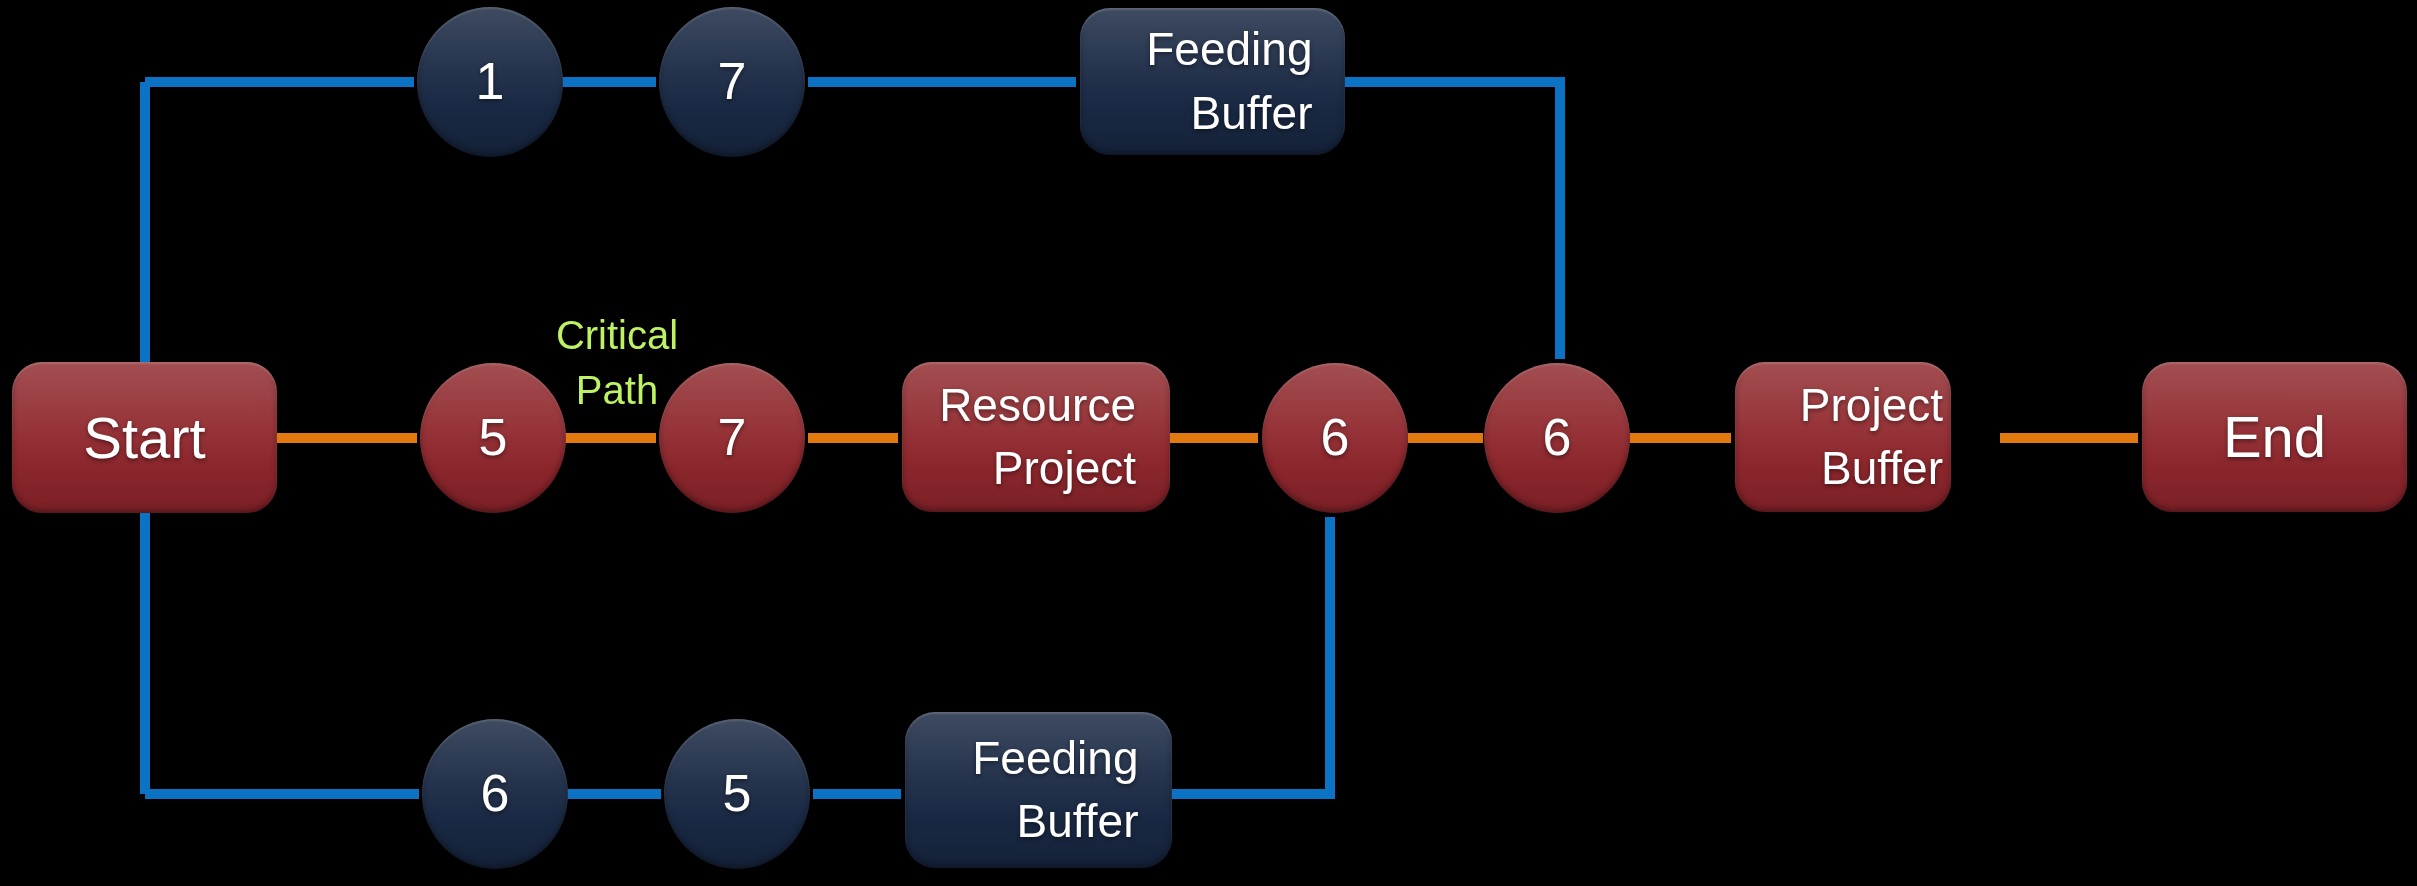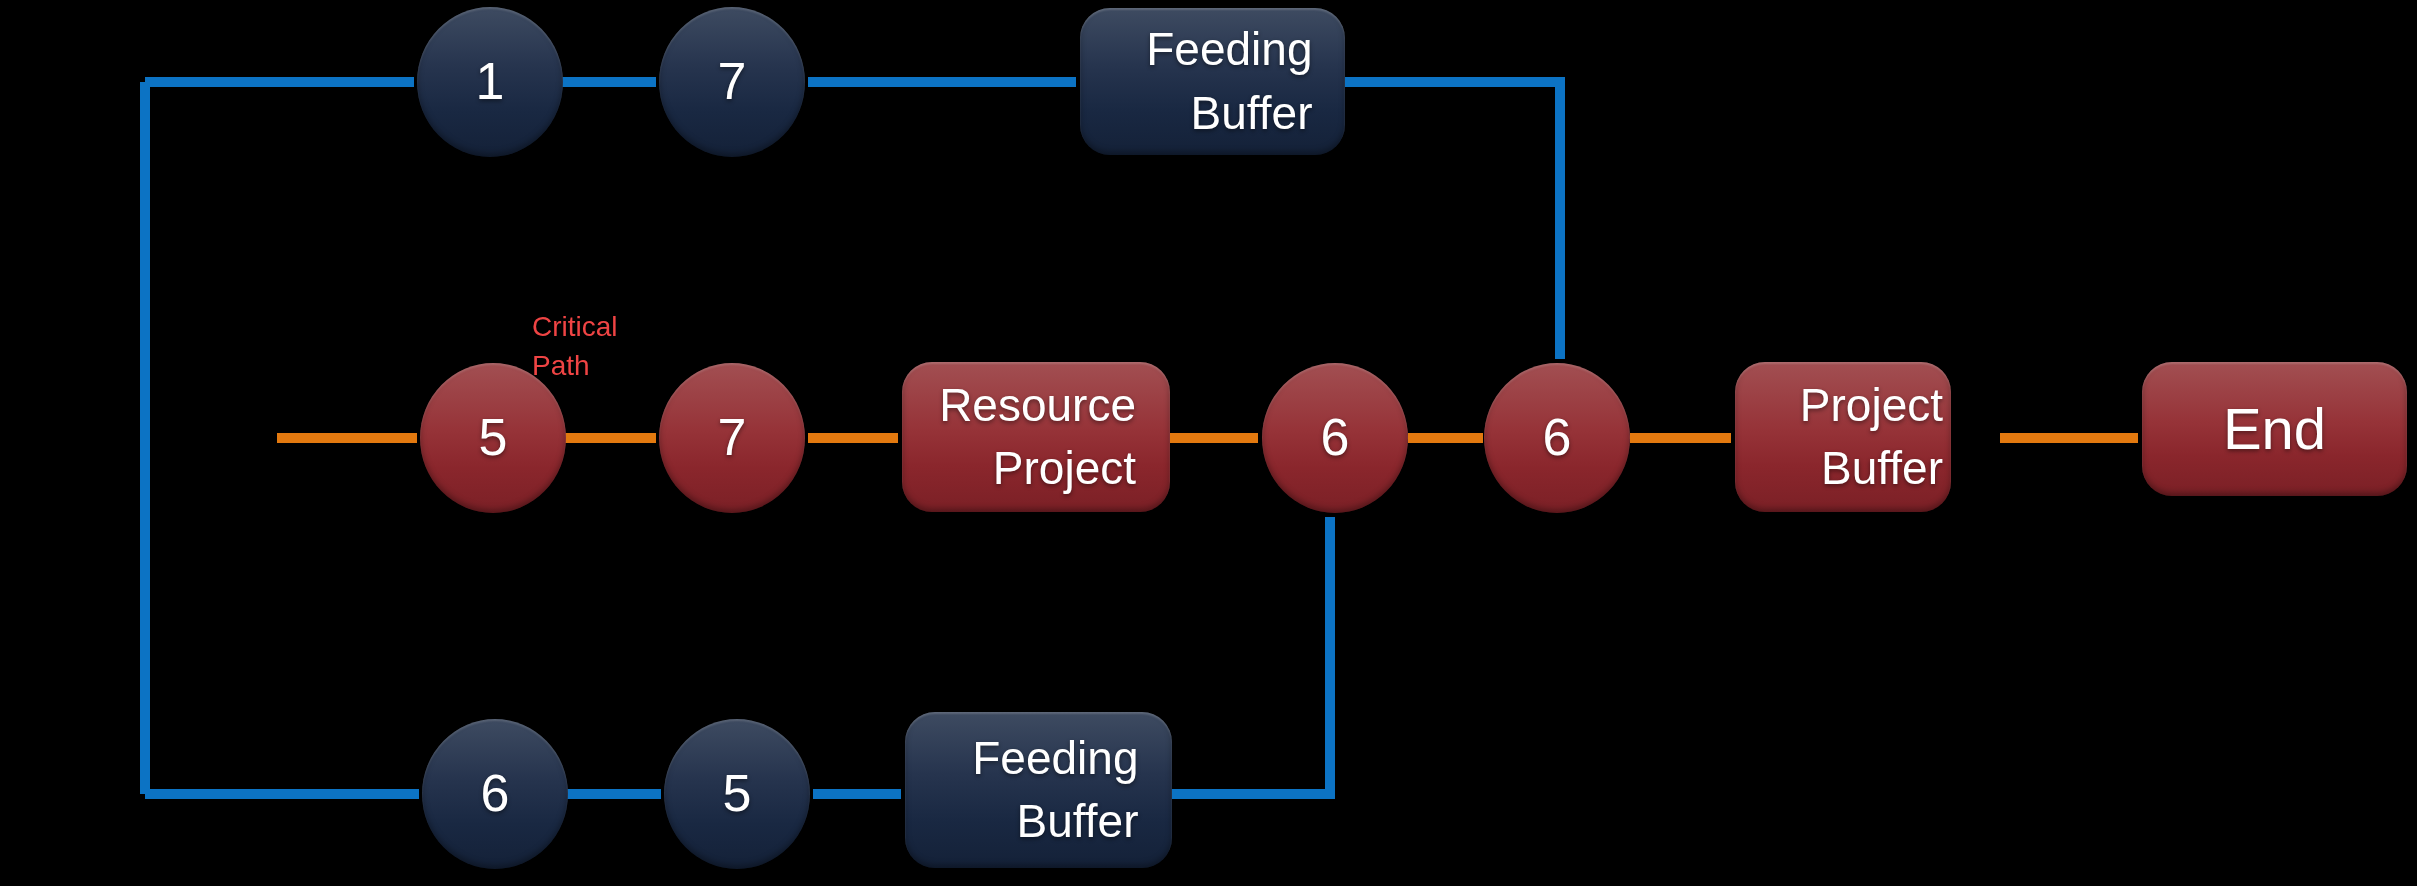--- a/index.html
+++ b/index.html
@@ -62,24 +62,24 @@
     line-height: 1.1;
   }
   .buffer-label {
     font-size: 46px;
     line-height: 1.38;
     width: 200px;
     text-align: right;
   }
   .annotation {
     position: absolute;
-    color: #ef4444;
-    font-size: 28px;
+    color: #bef264;
+    font-size: 40px;
     line-height: 1.38;
-    text-align: left;
+    text-align: center;
     text-shadow: none;
   }
 </style>
 </head>
 <body>
 
 <div class="canvas">
 
   <svg class="connectors" viewBox="0 0 2417 886" xmlns="http://www.w3.org/2000/svg">
     <defs>
@@ -105,22 +105,25 @@
 
     <path class="orange" d="M277,438 L417,438" marker-end="url(#arrowOrange)"></path>
     <path class="orange" d="M565,438 L656,438" marker-end="url(#arrowOrange)"></path>
     <path class="orange" d="M808,438 L898,438" marker-end="url(#arrowOrange)"></path>
     <path class="orange" d="M1170,438 L1258,438" marker-end="url(#arrowOrange)"></path>
     <path class="orange" d="M1408,438 L1483,438" marker-end="url(#arrowOrange)"></path>
     <path class="orange" d="M1630,438 L1731,438" marker-end="url(#arrowOrange)"></path>
     <path class="orange" d="M2000,438 L2138,438" marker-end="url(#arrowOrange)"></path>
   </svg>
 
+  <div class="node rect red milestone-label" style="left:12px; top:362px; width:265px; height:151px;">
+    <span>Start</span>
+  </div>
 
-  <div class="node rect red milestone-label" style="left:2142px; top:362px; width:265px; height:134px;">
+  <div class="node rect red milestone-label" style="left:2142px; top:362px; width:265px; height:150px;">
     <span>End</span>
   </div>
 
   <div class="node circle navy task-number" style="left:417px; top:7px; width:146px; height:150px;">
     <span>1</span>
   </div>
   <div class="node circle navy task-number" style="left:659px; top:7px; width:146px; height:150px;">
     <span>7</span>
   </div>
   <div class="node rect navy" style="left:1080px; top:8px; width:265px; height:147px;">

